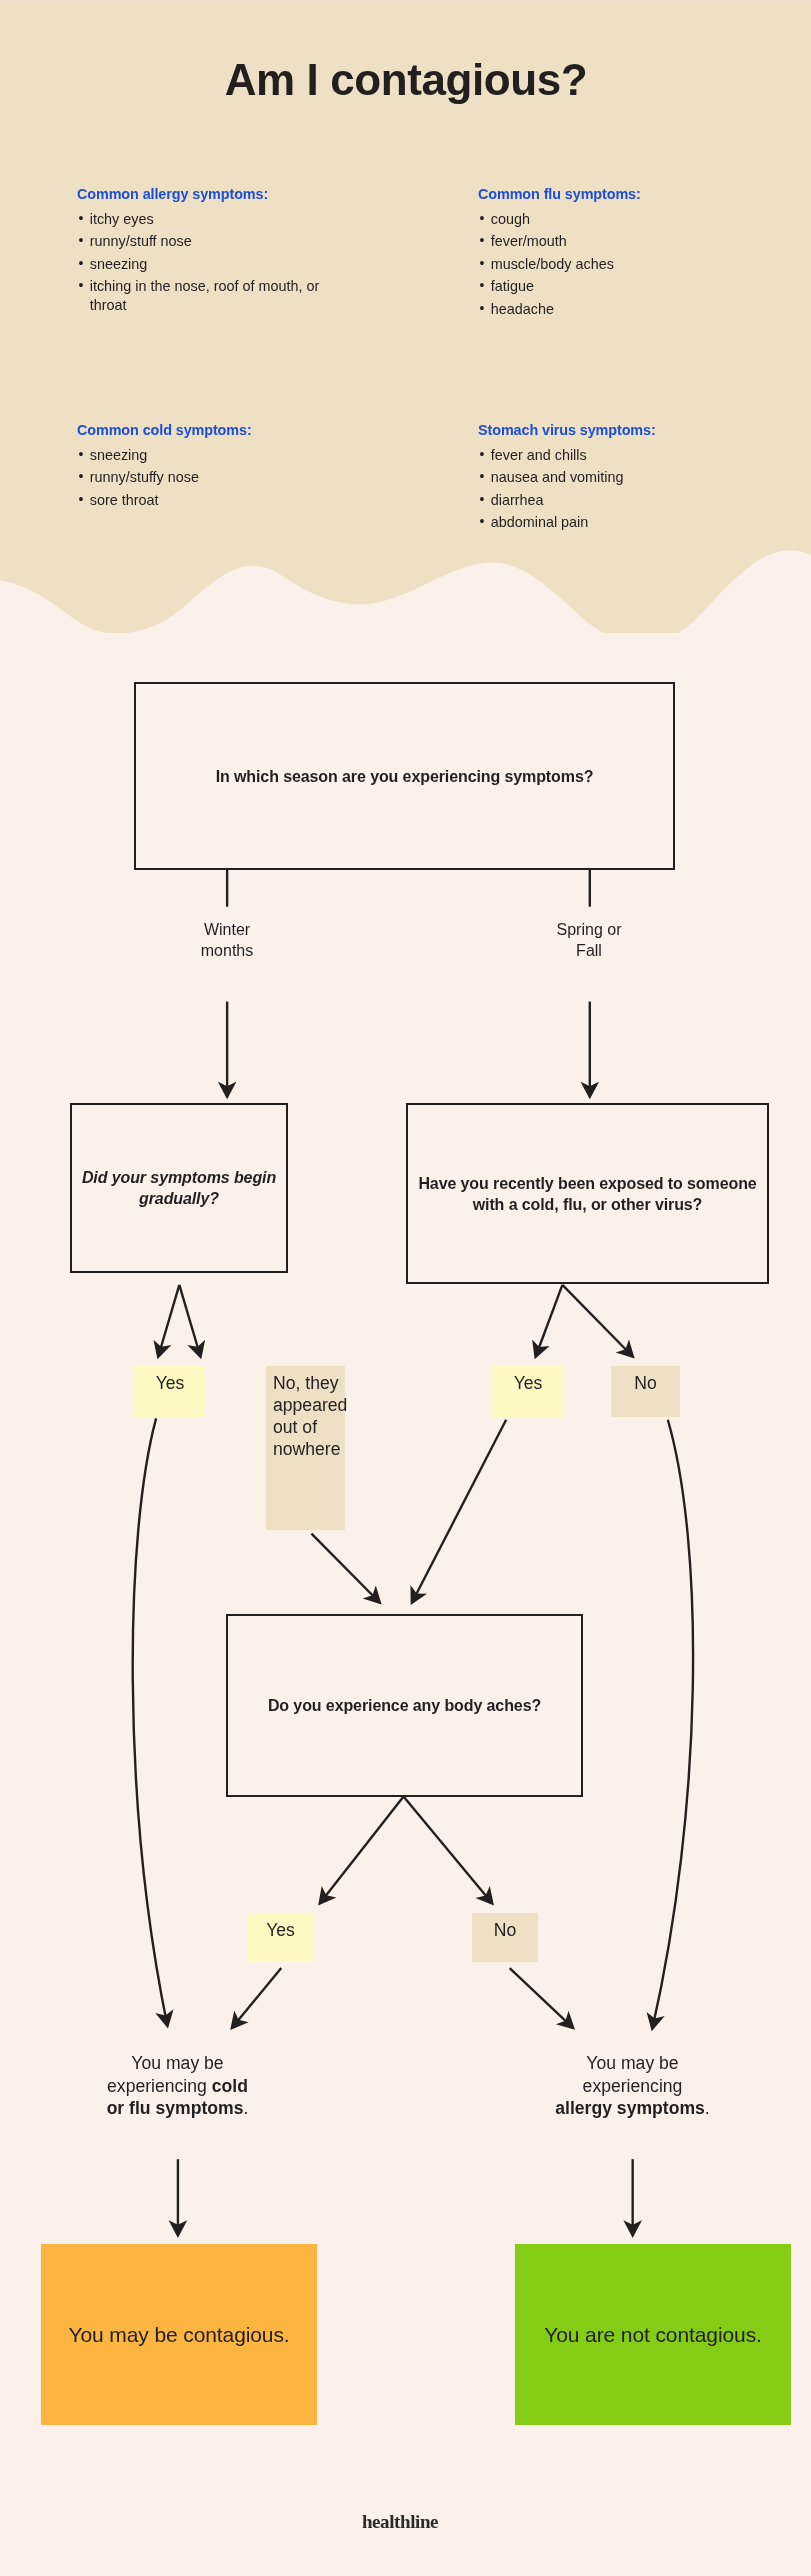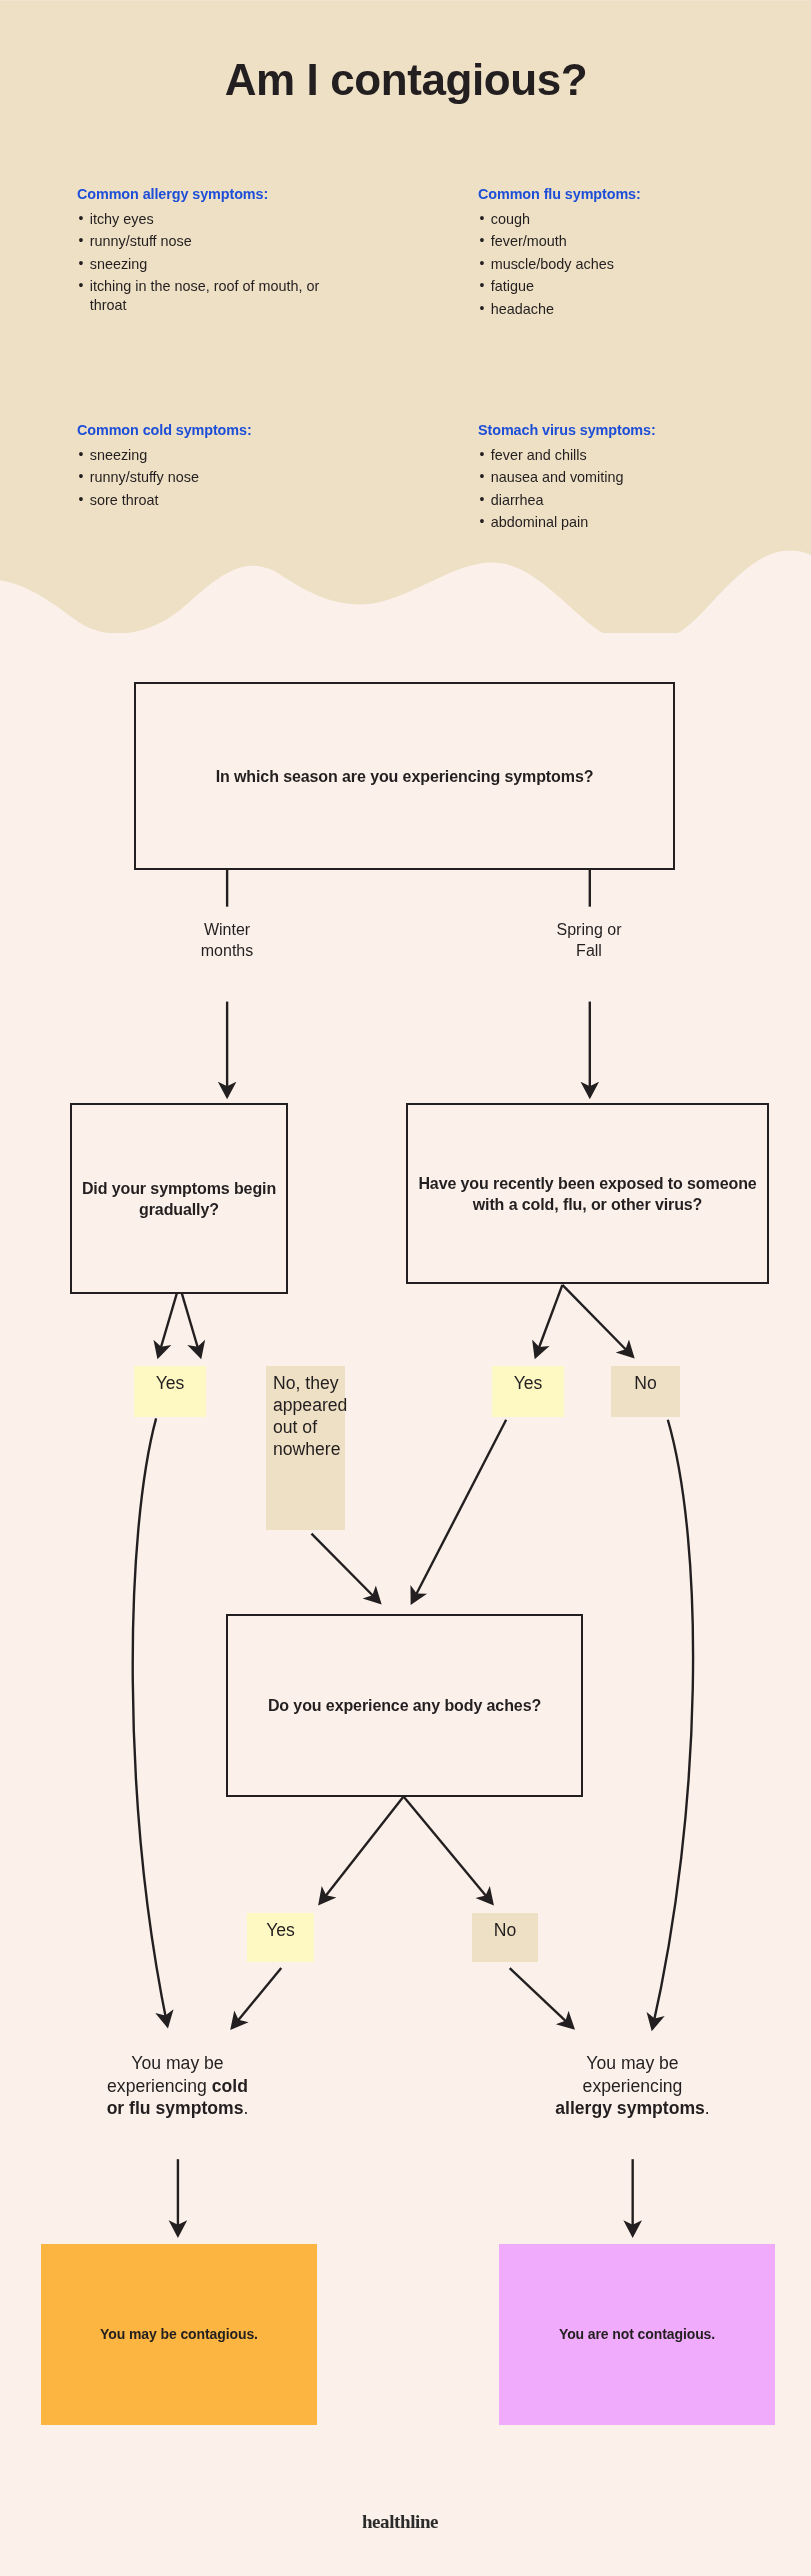--- a/index.html
+++ b/index.html
@@ -134,29 +134,29 @@
 
   .result {
     position: absolute;
     display: flex;
     align-items: center;
     justify-content: center;
     box-sizing: border-box;
     text-align: center;
   }
   .result span {
-    font-size: 14px;
-    font-weight: bold;
+    font-size: 21px;
+    font-weight: normal;
     line-height: 27px;
     letter-spacing: -0.1px;
     display: block;
     padding: 0 7px;
   }
   .result-yes { background: #FBB540; }
-  .result-no  { background: #f0abfc; }
+  .result-no  { background: #84cc16; margin-left: 16px; }
 
   #brand {
     position: absolute;
     left: 0;
     top: 2511px;
     width: 800px;
     text-align: center;
     font-family: "Liberation Serif", serif;
     font-weight: bold;
     font-size: 19px;
@@ -271,21 +271,21 @@
 
   <div class="edge-label" style="left:171px; top:919px; width:112px;">
     <div>Winter</div>
     <div>months</div>
   </div>
   <div class="edge-label" style="left:533px; top:919px; width:112px;">
     <div>Spring or</div>
     <div>Fall</div>
   </div>
 
-  <div class="qbox" style="left:70px; top:1103px; width:218px; height:191px;">
+  <div class="qbox" style="left:70px; top:1103px; width:218px; height:170px;font-style:italic;">
     <span>Did your symptoms begin gradually?</span>
   </div>
 
   <div class="qbox" style="left:406px; top:1103px; width:363px; height:181px;">
     <span>Have you recently been exposed to someone with a cold, flu, or other virus?</span>
   </div>
 
   <div class="chip chip-yes" style="left:134px; top:1366px; width:72px; height:51px;">
     <span>Yes</span>
   </div>

